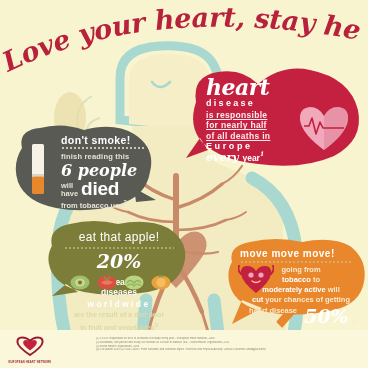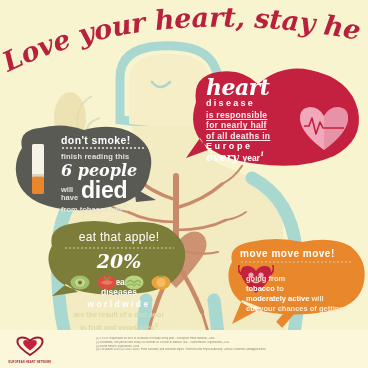--- a/index.html
+++ b/index.html
@@ -63,21 +63,21 @@
     background-image:radial-gradient(circle,#c8c2b4 0.8px,transparent 0.9px);
     background-size:4px 2px;background-repeat:repeat-x;}
   .sm-line{font-size:7.5px;font-weight:bold;letter-spacing:.2px;line-height:1.25;color:#e6e2d6;}
   .sm-line b{color:#ffffff;letter-spacing:1.1px;}
   .sm-big{
     font-family:"DejaVu Serif",serif;font-style:italic;font-weight:bold;
     font-size:16px;color:#ffffff;line-height:1;margin:2px 0 1px;
   }
   .sm-died-row{display:flex;align-items:flex-end;gap:3px;}
   .sm-will{font-size:7.5px;font-weight:bold;line-height:1.05;color:#e6e2d6;}
-  .sm-died{font-size:23px;font-weight:bold;color:#ffffff;line-height:.92;letter-spacing:-.3px;}
+  .sm-died{font-size:19px;font-weight:bold;color:#ffffff;line-height:.92;letter-spacing:-.3px;}
   .sm-foot{font-size:7.5px;font-weight:bold;color:#e6e2d6;margin-top:1px;}
   .cig{position:absolute;left:22px;top:22px;z-index:4;}
 
   
   #apple-callout{left:44px;top:218px;width:148px;height:78px;}
   #apple-callout .bubble{position:absolute;inset:0;}
   .ap-txt{position:absolute;left:14px;top:12px;width:122px;z-index:4;text-align:center;color:#f3f0d8;}
   .ap-title{font-size:12px;font-weight:normal;color:#ffffff;letter-spacing:.3px;}
   .ap-dots{height:2px;width:110px;margin:3px auto 3px;
     background-image:radial-gradient(circle,#a9a96a 0.8px,transparent 0.9px);
@@ -94,22 +94,22 @@
   .veg-row{position:absolute;left:26px;bottom:6px;display:flex;gap:7px;z-index:4;}
 
   
   #move-callout{left:226px;top:238px;width:142px;height:86px;}
   #move-callout .bubble{position:absolute;inset:0;}
   .mv-title{position:absolute;left:14px;top:10px;z-index:4;
     font-size:10px;font-weight:bold;color:#ffffff;letter-spacing:.5px;}
   .mv-dots{position:absolute;left:14px;top:23px;width:112px;height:2px;z-index:4;
     background-image:radial-gradient(circle,#e0a868 0.8px,transparent 0.9px);
     background-size:4px 2px;background-repeat:repeat-x;}
-  .mv-txt{position:absolute;left:20px;top:36px;width:110px;z-index:4;
-    text-align:left;font-size:7.5px;font-weight:bold;color:#fde9cd;line-height:1.35;}
+  .mv-txt{position:absolute;left:20px;top:27px;width:110px;z-index:4;
+    text-align:center;font-size:7.5px;font-weight:bold;color:#fde9cd;line-height:1.35;}
   .mv-txt b{color:#ffffff;}
   .mv-50{
     font-family:"DejaVu Serif",serif;font-style:italic;font-weight:bold;
     font-size:19px;color:#ffffff;line-height:1;
   }
   .mv-heart{position:absolute;left:12px;top:26px;z-index:4;}
 
   
   #footer{position:absolute;left:0;bottom:0;width:368px;height:38px;background:#fbf7db;z-index:6;}
   .logo{position:absolute;left:8px;top:6px;width:44px;z-index:7;text-align:center;}
@@ -311,20 +311,25 @@
       <circle cx="23" cy="11" r="2.6" fill="#f0a8ba"></circle>
       <path d="M14 17 Q18 20 22 17" fill="none" stroke="#f7c8a0" stroke-width="1.4" stroke-linecap="round"></path>
       <path d="M3 10 Q-1 6 1 2" fill="none" stroke="#c4203f" stroke-width="2" stroke-linecap="round"></path>
       <path d="M33 10 Q37 6 35 2" fill="none" stroke="#c4203f" stroke-width="2" stroke-linecap="round"></path>
     </svg>
     <div class="mv-txt">
       <div>going from</div>
       <div><b>tobacco</b><span> to</span></div>
       <div><b>moderately active</b><span> will</span></div>
       <div><b>cut</b><span> your chances of getting</span></div>
+      <div style="display:flex;align-items:flex-end;justify-content:flex-end;gap:4px;">
+        <span>heart disease by</span>
+        <span class="mv-50">50%</span>
+          <span class="sup">4</span>
+      </div>
     </div>
   </div>
 
   <div id="footer">
     <div class="logo">
       <svg width="28" height="20" viewBox="0 0 28 20">
         <path d="M14 19 Q2 11 1.5 6.5 Q1 1.5 6 1.5 Q11 1.5 14 5 Q17 1.5 22 1.5 Q27 1.5 26.5 6.5 Q26 11 14 19 Z" fill="none" stroke="#9b1b34" stroke-width="2"></path>
         <path d="M14 14.5 Q7.5 9.5 7.2 7 Q7 4 10 4 Q12.6 4 14 6 Q15.4 4 18 4 Q21 4 20.8 7 Q20.5 9.5 14 14.5 Z" fill="#c4203f"></path>
       </svg>
       <div class="logo-cap">EUROPEAN HEART NETWORK</div>

